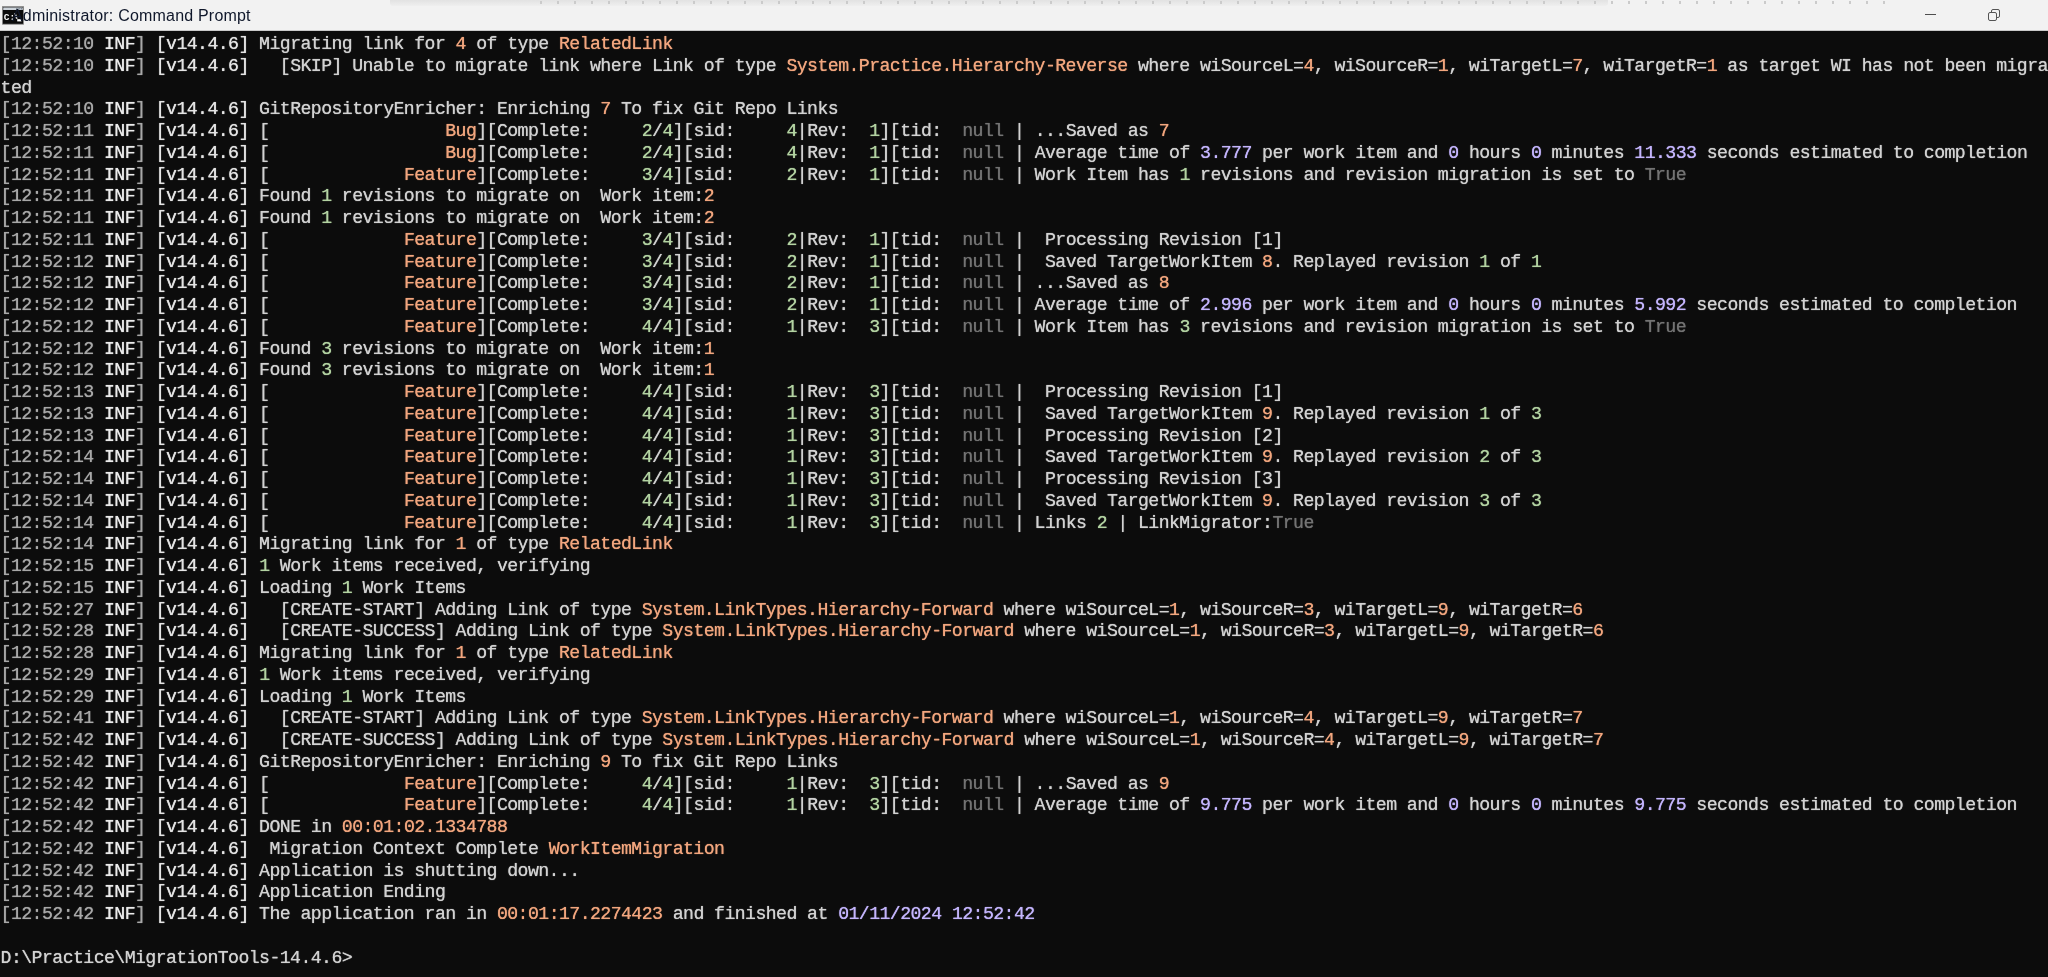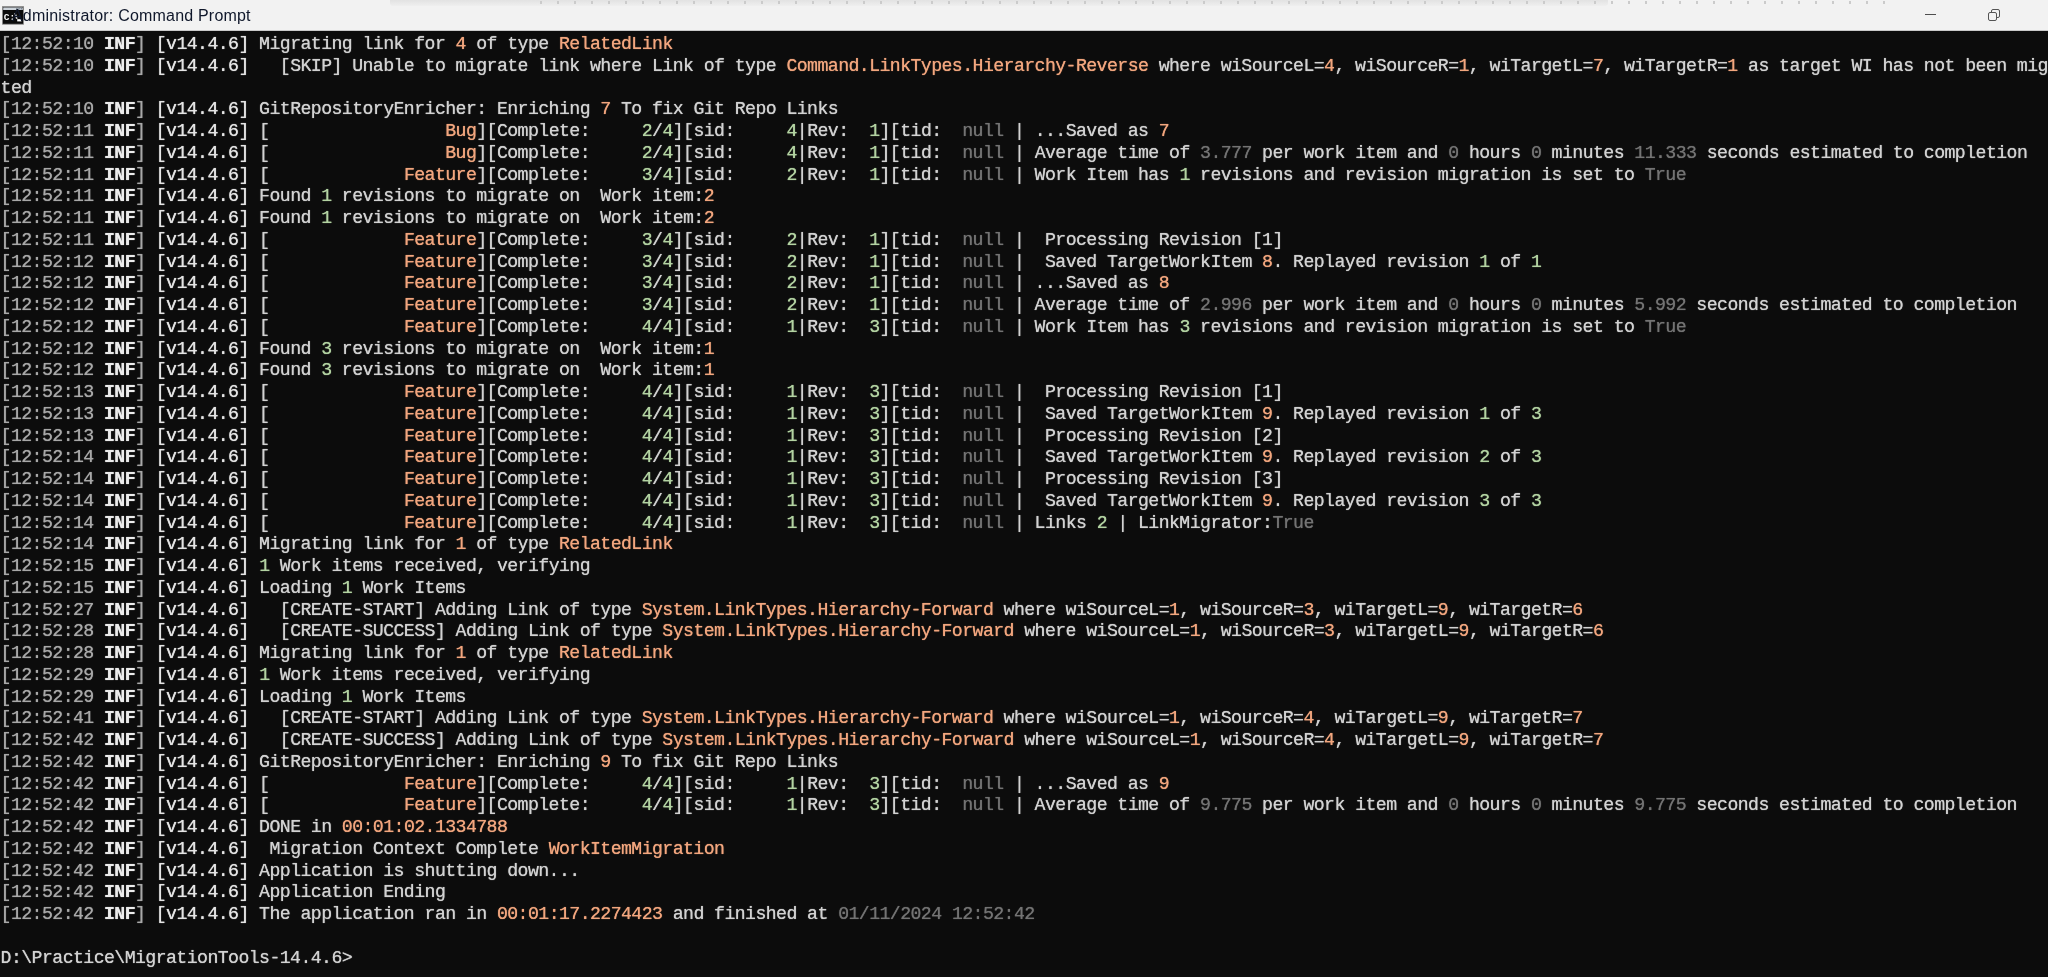--- a/index.html
+++ b/index.html
@@ -8,43 +8,43 @@
 #tb .ttl{position:absolute;left:12px;top:6.5px;font:16px "Liberation Sans",sans-serif;color:#0f172a;letter-spacing:.2px}
 #ic{position:absolute;left:1.5px;top:6px}
 .btn{position:absolute;color:#5a5a5a}
 #mini{left:1925px;top:14px;width:11px;height:1.4px;background:#4e4e4e}
 #rest1{left:1988px;top:11.5px;width:7px;height:7px;border:1.4px solid #545454;border-radius:2px;background:#f2f2f2}
 #rest2{left:1991px;top:8.8px;width:7px;height:7px;border:1.4px solid #545454;border-radius:2px}
 pre{position:absolute;left:0.6px;top:34.2px;margin:0;
  font-family:"Liberation Mono",monospace;font-size:18.2px;line-height:21.745px;letter-spacing:-0.575px;
  color:#d2d2d2;white-space:pre;text-shadow:0 0 0.9px}
 i{font-style:normal}
-.t{color:#a8a8a8} .l{color:#ececec;font-weight:bold} .v{color:#e5e5e5}
-.s{color:#f2a67e} .n{color:#b3d3a2} .m{color:#737373} .c{color:#737373}
+.t{color:#a8a8a8} .l{color:#ececec;font-weight:normal} .v{color:#e5e5e5}
+.s{color:#f2a67e} .n{color:#b3d3a2} .m{color:#c4b5fd} .c{color:#737373}
 </style></head><body>
 <div id="tb">
  <div class="shade"></div>
     <div class="dots"></div>
  <svg id="ic" width="22" height="19" viewBox="0 0 22 19">
   <rect x="0.4" y="0.6" width="21.2" height="17.6" fill="#0b0b0b" stroke="#8f8f8f" stroke-width="0.8"></rect>
   <rect x="1.2" y="1.4" width="19.6" height="2.6" fill="#ccd3da"></rect>
   <rect x="14.2" y="1.9" width="1.4" height="1.6" fill="#7d8894"></rect>
   <rect x="16.4" y="1.9" width="1.4" height="1.6" fill="#7d8894"></rect>
   <rect x="18.6" y="1.9" width="1.4" height="1.6" fill="#7d8894"></rect>
   <text x="1.8" y="13.6" font-family="Liberation Mono,monospace" font-size="9.5" font-weight="bold" fill="#f4f4f4">C:</text>
   <path d="M12.2 7.2 l1.6 0 l1.8 5.6 l-1.6 0 z" fill="#f4f4f4"></path>
   <rect x="15.2" y="13.2" width="4.2" height="2.2" fill="#ffffff"></rect>
  </svg>
  <span class="ttl">Administrator: Command Prompt</span>
  <div class="btn" id="mini"></div>
  <div class="btn" id="rest2"></div>
  <div class="btn" id="rest1"></div>
 </div>
 <pre><i class="t">[12:52:10 </i><i class="l">INF</i><i class="t">] </i><i class="v">[v14.4.6]</i> Migrating link for <i class="s">4</i> of type <i class="s">RelatedLink</i>
-<i class="t">[12:52:10 </i><i class="l">INF</i><i class="t">] </i><i class="v">[v14.4.6]</i>   [SKIP] Unable to migrate link where Link of type <i class="s">Command.LinkTypes.Hierarchy-Reverse</i> where wiSourceL=<i class="s">4</i>, wiSourceR=<i class="s">1</i>, wiTargetL=<i class="s">7</i>, wiTargetR=<i class="s">1</i> as target WI has not been migra
+<i class="t">[12:52:10 </i><i class="l">INF</i><i class="t">] </i><i class="v">[v14.4.6]</i>   [SKIP] Unable to migrate link where Link of type <i class="s">System.Practice.Hierarchy-Reverse</i> where wiSourceL=<i class="s">4</i>, wiSourceR=<i class="s">1</i>, wiTargetL=<i class="s">7</i>, wiTargetR=<i class="s">1</i> as target WI has not been migra
 ted
 <i class="t">[12:52:10 </i><i class="l">INF</i><i class="t">] </i><i class="v">[v14.4.6]</i> GitRepositoryEnricher: Enriching <i class="s">7</i> To fix Git Repo Links
 <i class="t">[12:52:11 </i><i class="l">INF</i><i class="t">] </i><i class="v">[v14.4.6]</i> [                 <i class="s">Bug</i>][Complete:     <i class="n">2</i>/<i class="n">4</i>][sid:     <i class="n">4</i>|Rev:  <i class="n">1</i>][tid:  <i class="c">null</i> | ...Saved as <i class="s">7</i>
 <i class="t">[12:52:11 </i><i class="l">INF</i><i class="t">] </i><i class="v">[v14.4.6]</i> [                 <i class="s">Bug</i>][Complete:     <i class="n">2</i>/<i class="n">4</i>][sid:     <i class="n">4</i>|Rev:  <i class="n">1</i>][tid:  <i class="c">null</i> | Average time of <i class="m">3.777</i> per work item and <i class="m">0</i> hours <i class="m">0</i> minutes <i class="m">11.333</i> seconds estimated to completion
 <i class="t">[12:52:11 </i><i class="l">INF</i><i class="t">] </i><i class="v">[v14.4.6]</i> [             <i class="s">Feature</i>][Complete:     <i class="n">3</i>/<i class="n">4</i>][sid:     <i class="n">2</i>|Rev:  <i class="n">1</i>][tid:  <i class="c">null</i> | Work Item has <i class="n">1</i> revisions and revision migration is set to <i class="c">True</i>
 <i class="t">[12:52:11 </i><i class="l">INF</i><i class="t">] </i><i class="v">[v14.4.6]</i> Found <i class="n">1</i> revisions to migrate on  Work item:<i class="s">2</i>
 <i class="t">[12:52:11 </i><i class="l">INF</i><i class="t">] </i><i class="v">[v14.4.6]</i> Found <i class="n">1</i> revisions to migrate on  Work item:<i class="s">2</i>
 <i class="t">[12:52:11 </i><i class="l">INF</i><i class="t">] </i><i class="v">[v14.4.6]</i> [             <i class="s">Feature</i>][Complete:     <i class="n">3</i>/<i class="n">4</i>][sid:     <i class="n">2</i>|Rev:  <i class="n">1</i>][tid:  <i class="c">null</i> |  Processing Revision [1]
 <i class="t">[12:52:12 </i><i class="l">INF</i><i class="t">] </i><i class="v">[v14.4.6]</i> [             <i class="s">Feature</i>][Complete:     <i class="n">3</i>/<i class="n">4</i>][sid:     <i class="n">2</i>|Rev:  <i class="n">1</i>][tid:  <i class="c">null</i> |  Saved TargetWorkItem <i class="s">8</i>. Replayed revision <i class="n">1</i> of <i class="n">1</i>
 <i class="t">[12:52:12 </i><i class="l">INF</i><i class="t">] </i><i class="v">[v14.4.6]</i> [             <i class="s">Feature</i>][Complete:     <i class="n">3</i>/<i class="n">4</i>][sid:     <i class="n">2</i>|Rev:  <i class="n">1</i>][tid:  <i class="c">null</i> | ...Saved as <i class="s">8</i>

